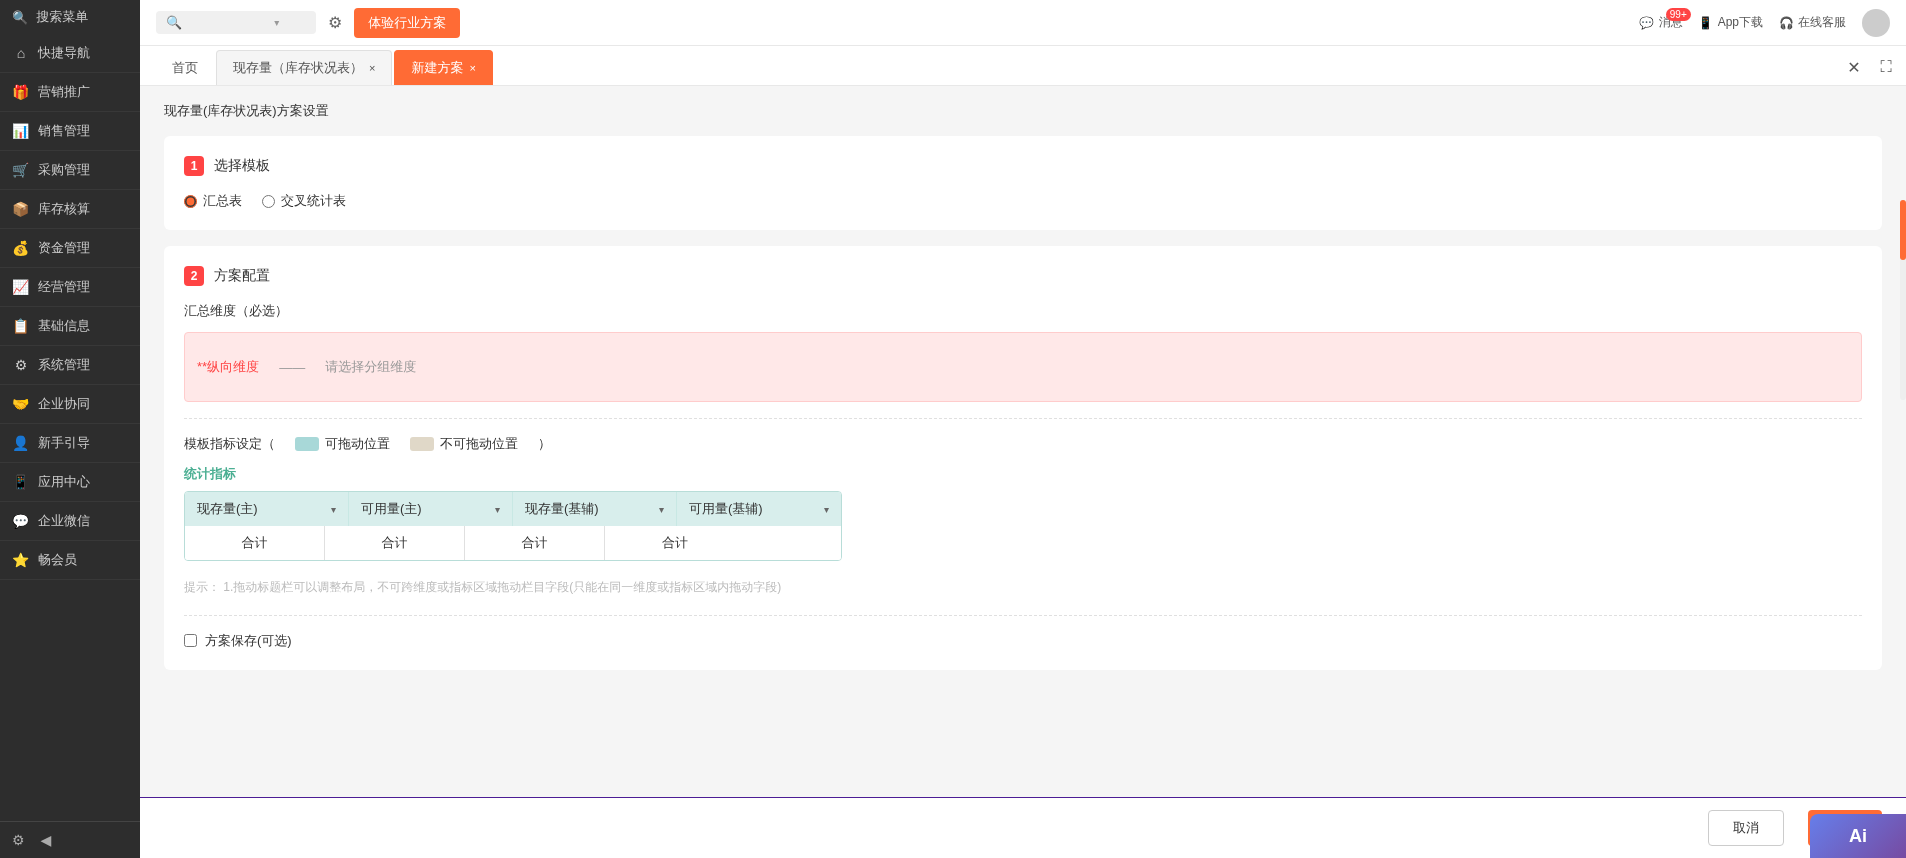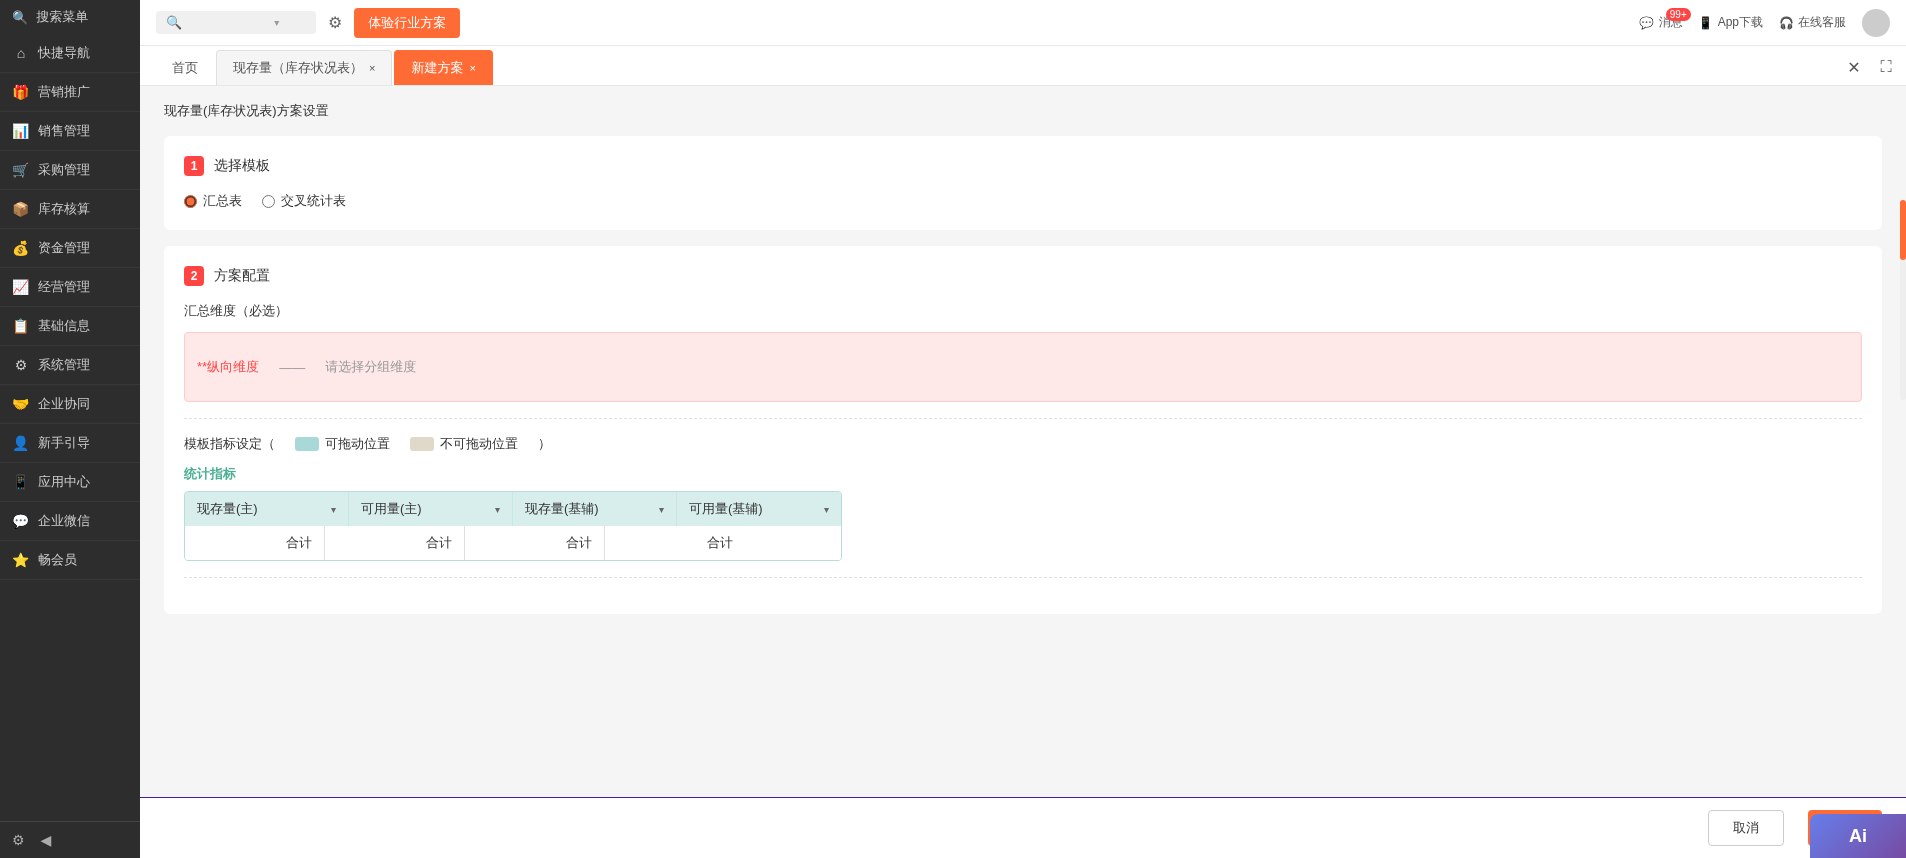--- a/index.html
+++ b/index.html
@@ -362,21 +362,21 @@
       padding: 8px 12px;
       border-right: 1px solid #c8e8e4;
       font-size: 13px;
       color: #333;
     }
     .stats-col:last-child { border-right: none; }
     .stats-col-body {
       width: 140px;
       display: flex;
       align-items: center;
-      justify-content: flex-end;
+      justify-content: center;
       padding: 8px 12px;
       border-right: 1px solid #e0e0e0;
       font-size: 13px;
       color: #333;
     }
     .stats-col-body:last-child { border-right: none; }
     .col-dropdown { color: #666; font-size: 10px; cursor: pointer; }
 
     .tips-area {
       margin-top: 16px;
@@ -661,24 +661,32 @@
           <div class="stats-col-body">
             <span>合计</span>
           </div>
           <div class="stats-col-body">
             <span>合计</span>
           </div>
         </div>
       </div>
 
       <div class="tips-area">
+        <div>
+          <span>提示：</span>
+          <span>1.拖动标题栏可以调整布局，不可跨维度或指标区域拖动栏目字段(只能在同一维度或指标区域内拖动字段)</span>
+        </div>
       </div>
 
       <hr class="divider">
 
+      <div class="save-option">
+        <input type="checkbox" class="save-checkbox" style="">
+        <span>方案保存(可选)</span>
+      </div>
     </div>
   </div>
 
   <div class="footer">
     <button class="btn-cancel">取消</button>
     <button class="btn-query">查询</button>
   </div>
 </div>
 
 <div class="ai-float">

